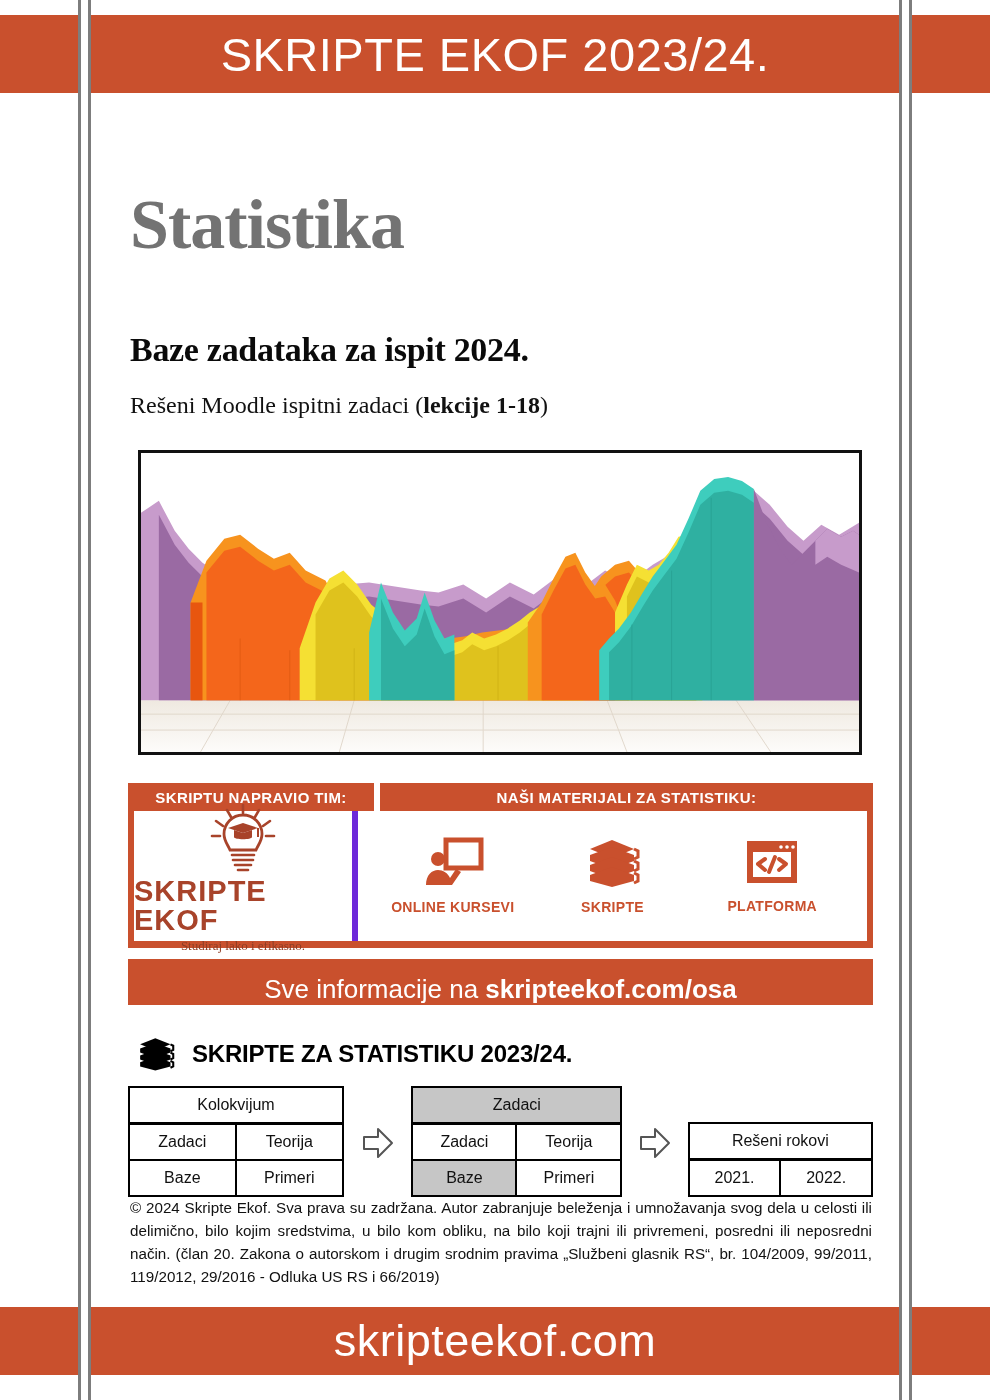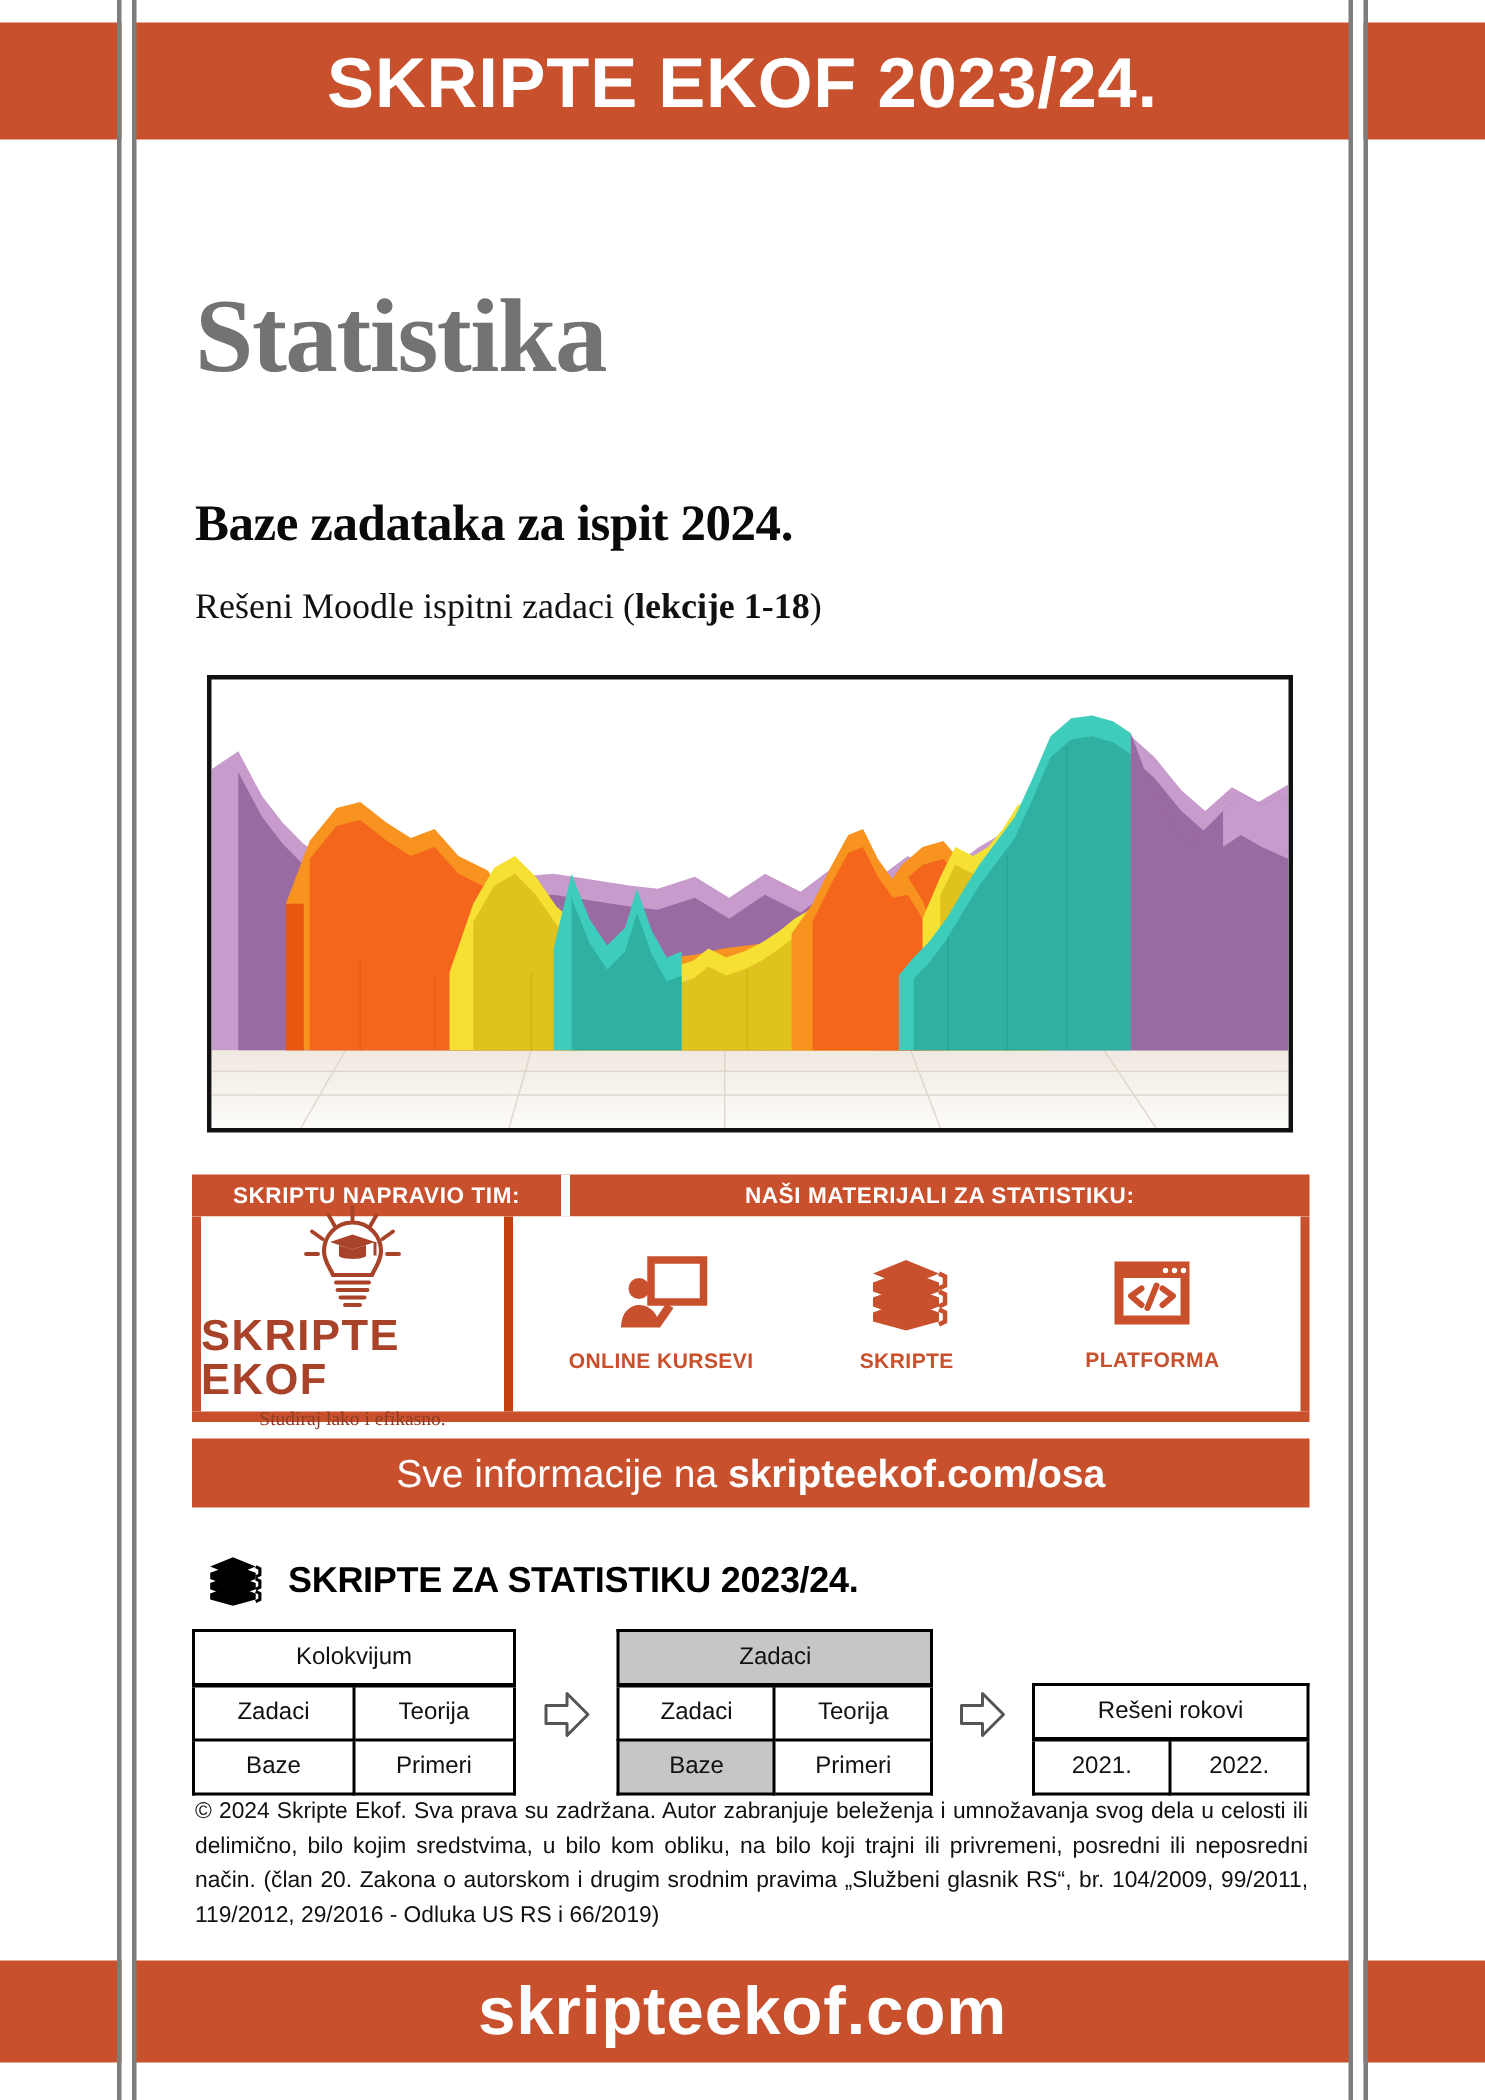--- a/index.html
+++ b/index.html
@@ -48,21 +48,21 @@
     z-index: 2;
     display: flex;
     align-items: center;
     justify-content: center;
   }
   .banner-top    { top: 15px;   height: 78px; }
   .banner-bottom { top: 1307px; height: 68px; }
 
   .banner-title {
     color: #ffffff;
-    font-weight: bold;
+    font-weight: normal;
     letter-spacing: 0.5px;
     white-space: nowrap;
     text-align: center;
   }
   .banner-top .banner-title    { font-size: 47px; }
   .banner-bottom .banner-title { font-size: 45px; }
 
   
   .content {
     position: absolute;
@@ -151,25 +151,25 @@
   }
   .strip-body {
     display: flex;
     height: 130px;
     border-left: 6px solid #c9502d;
     border-right: 6px solid #c9502d;
     box-sizing: border-box;
     background: #ffffff;
   }
   .strip-body .colA {
-    width: 208px;
+    width: 224px;
     display: flex;
     align-items: center;
     justify-content: center;
-    border-right: 6px solid #c2410c;
+    border-right: 6px solid #6d28d9;
     box-sizing: border-box;
   }
   .strip-body .colB {
     flex: 1;
     display: flex;
     align-items: center;
     justify-content: space-evenly;
     padding: 0 10px;
     box-sizing: border-box;
   }
@@ -216,21 +216,21 @@
 
   
   .info-bar {
     position: absolute;
     top: 959px;
     left: 0;
     width: 745px;
     height: 46px;
     background: #c9502d;
     display: flex;
-    align-items: center;
+    align-items: flex-end;
     justify-content: center;
   }
   .info-bar-text {
     color: #ffffff;
     font-size: 26px;
     white-space: nowrap;
   }
   .info-bar-text b { font-weight: bold; }
 
   

